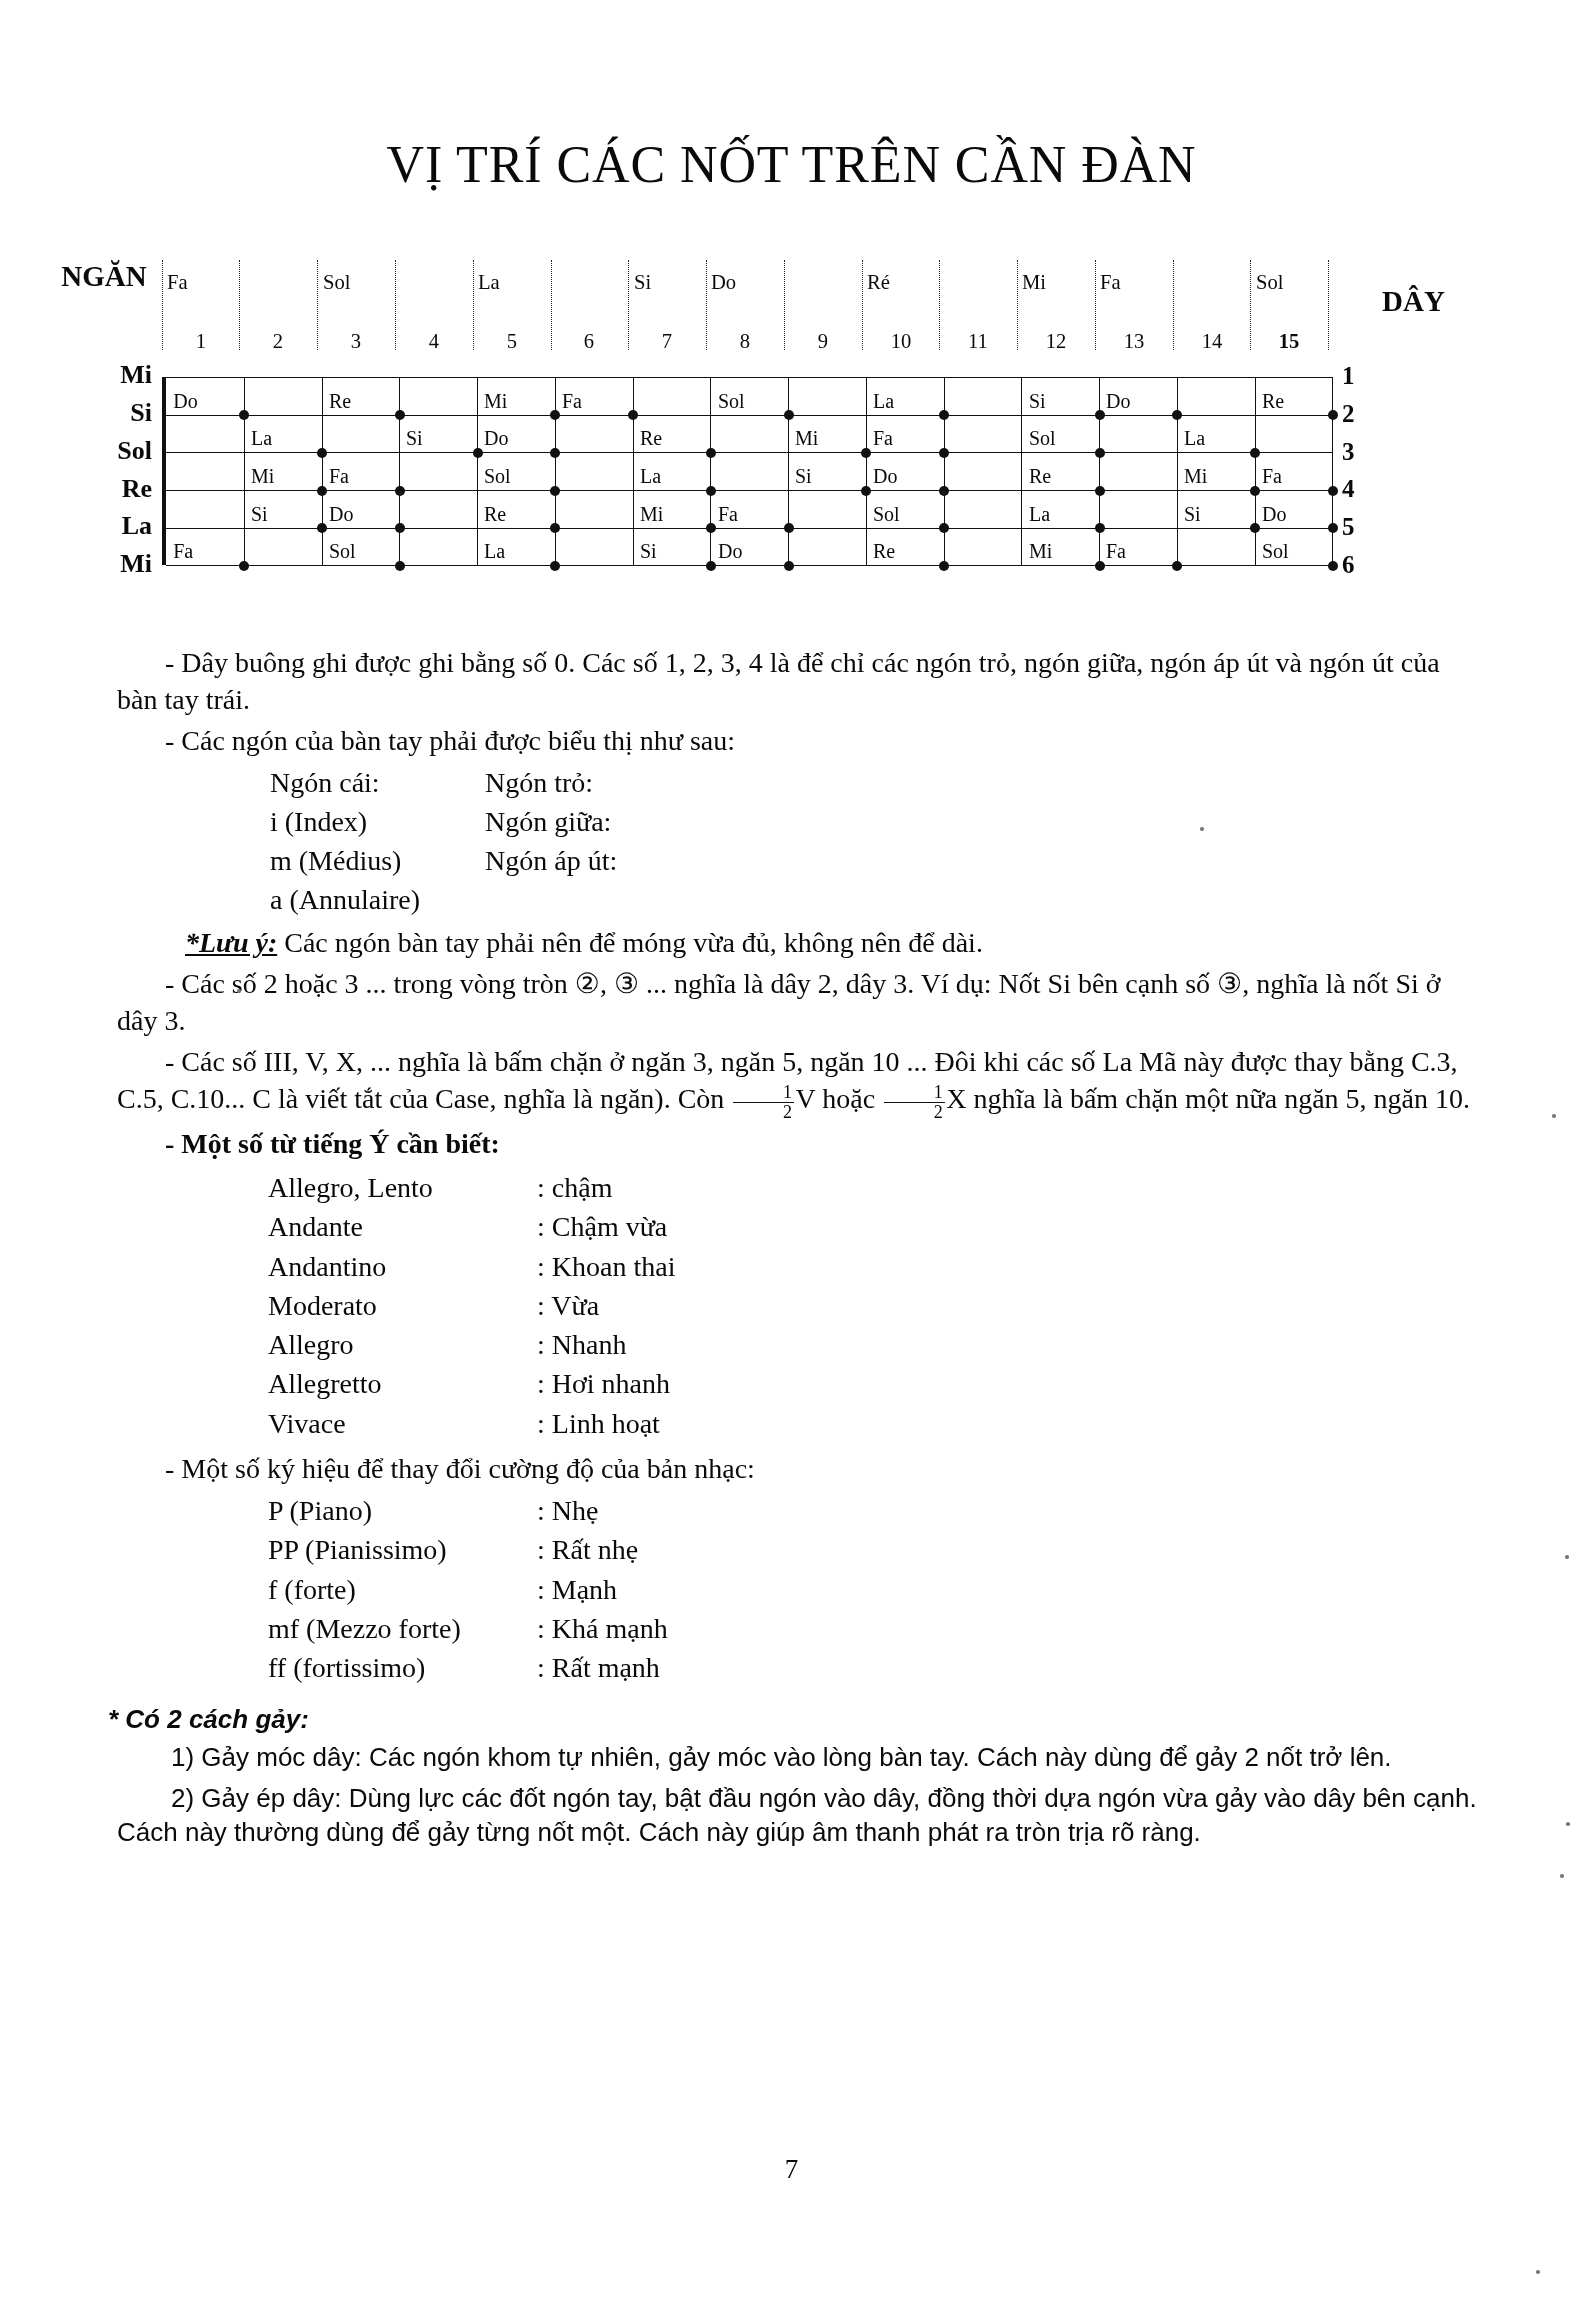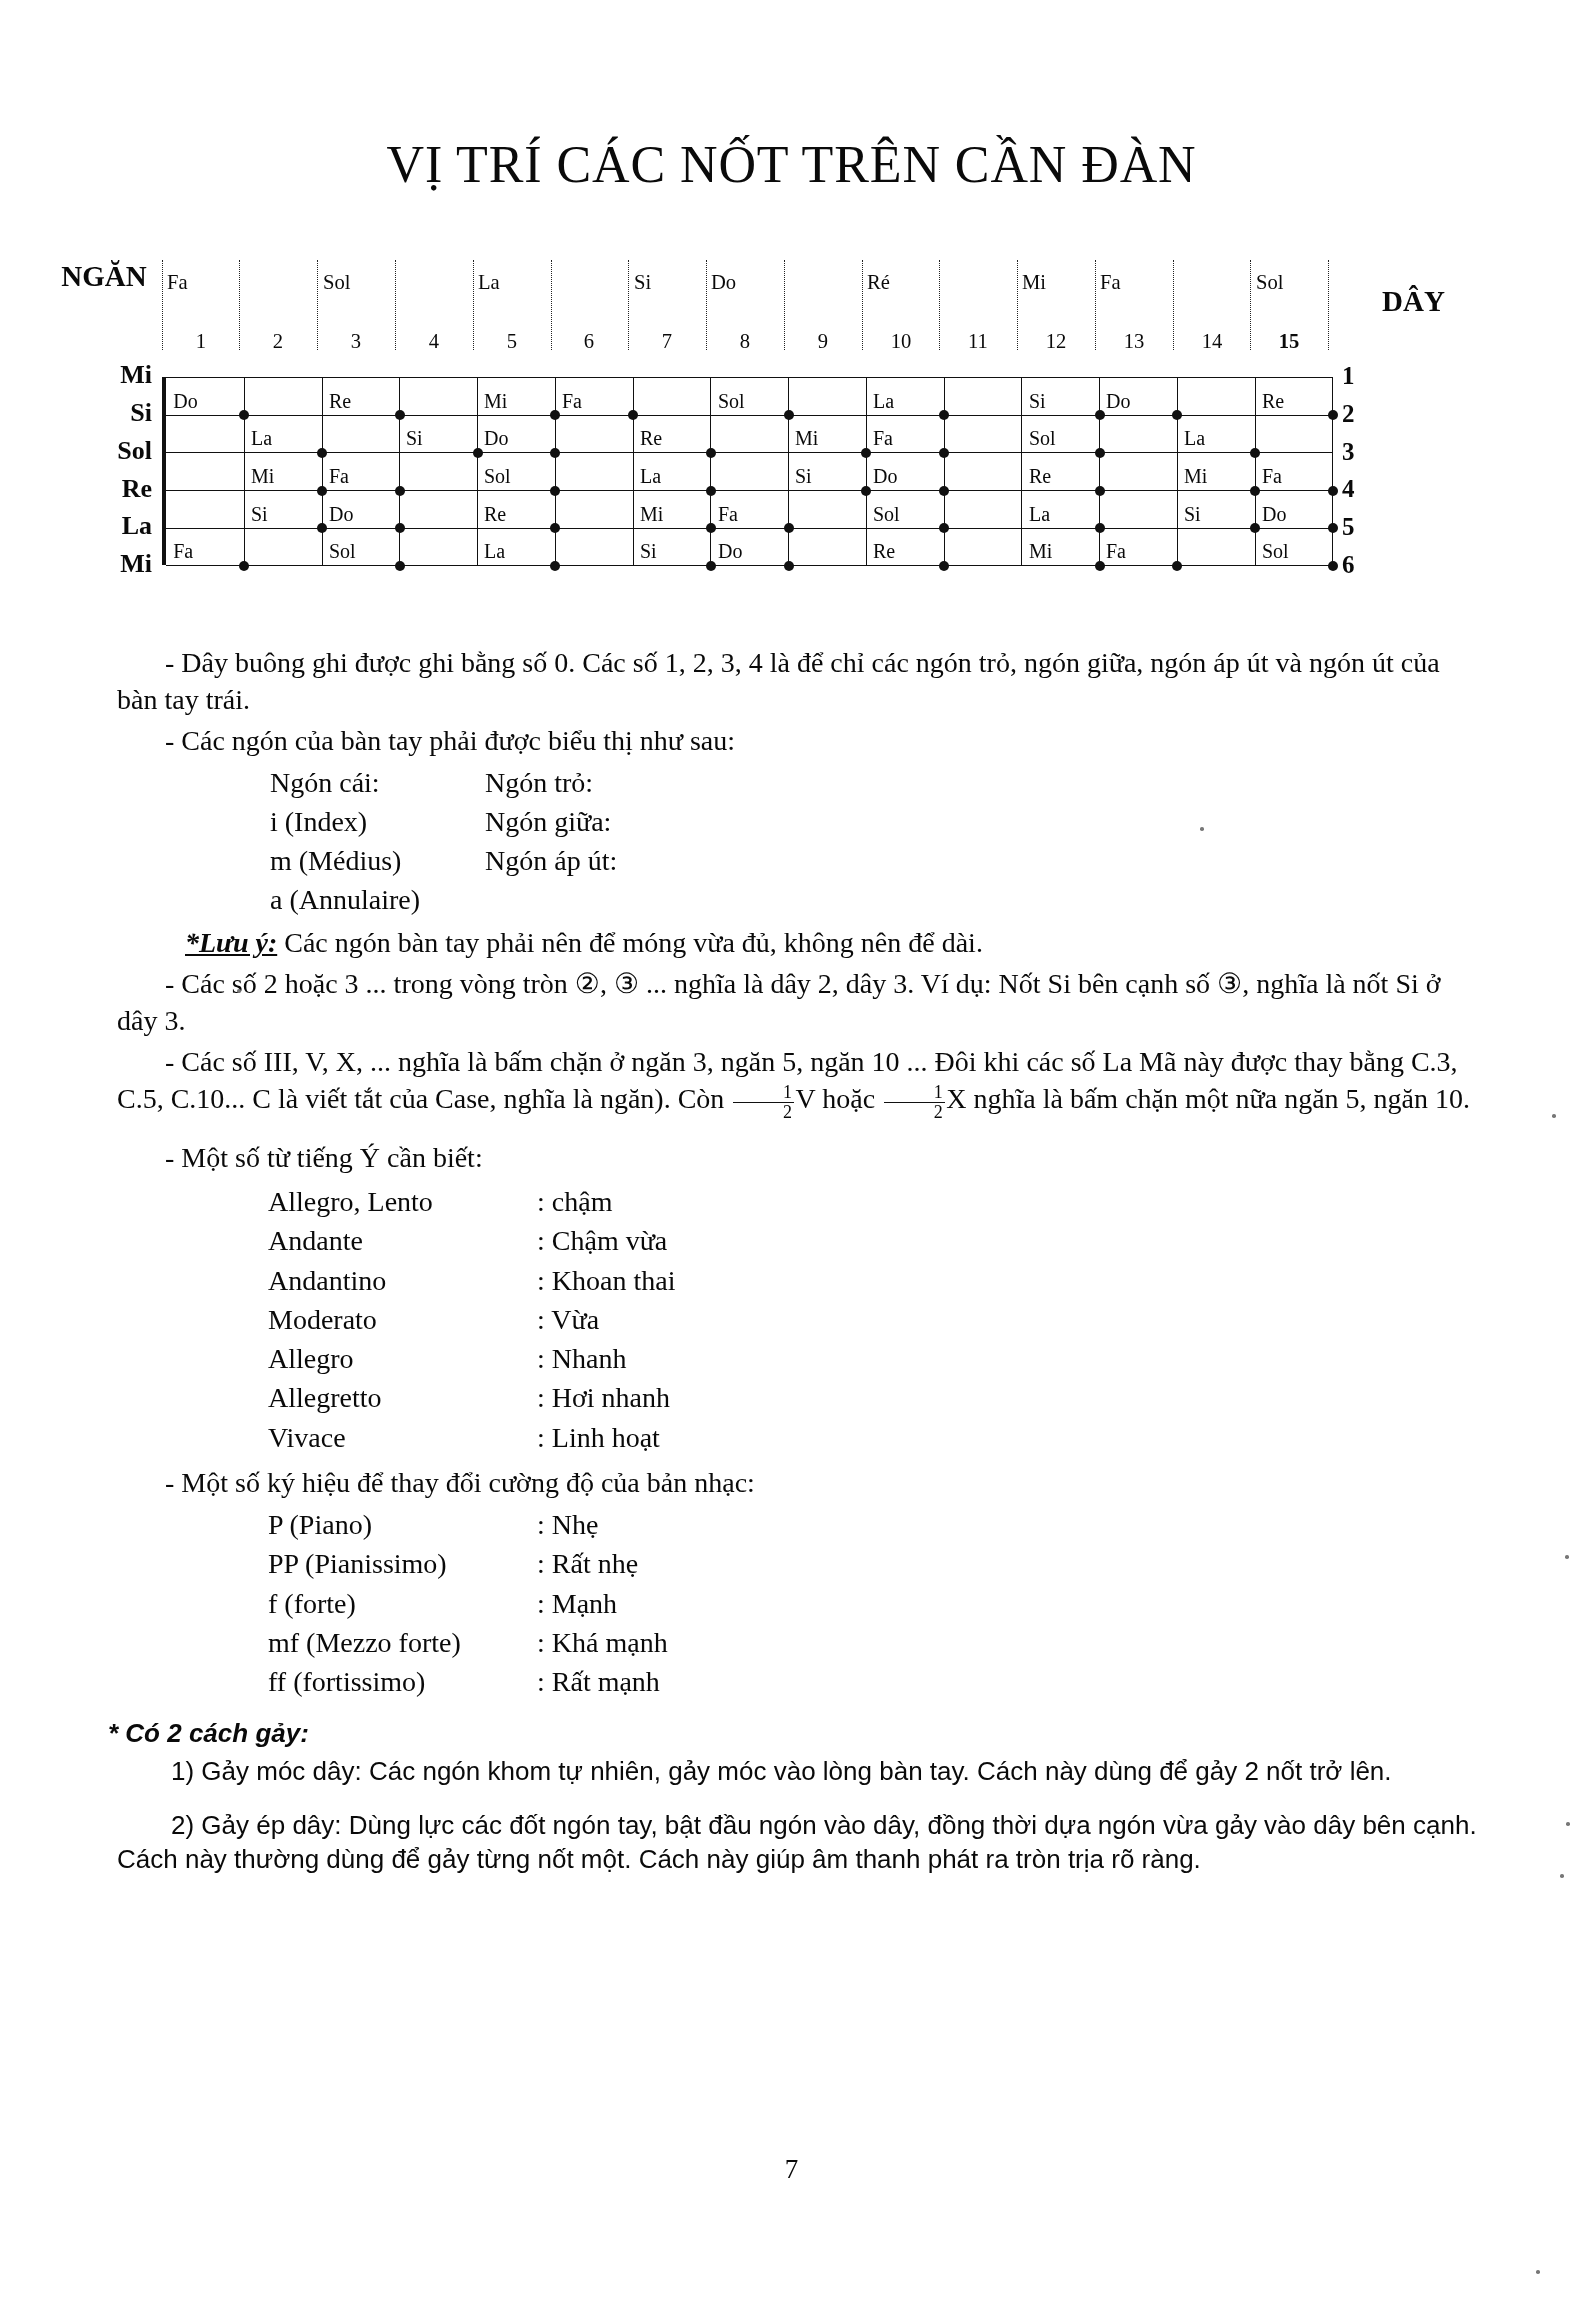--- a/index.html
+++ b/index.html
@@ -400,21 +400,21 @@
       <div>Ngón áp út:</div>
       <div>a (Annulaire)</div>
     </div>
 
     <p style="margin-top:5.4px; text-indent:68px;"><span class="bolditalic" style="text-decoration:underline">*Lưu ý:</span><span> Các ngón bàn tay phải nên để móng vừa đủ, không nên để dài.</span></p>
 
     <p class="ind" style="margin-top:3.6px;">- Các số 2 hoặc 3 ... trong vòng tròn ②, ③ ... nghĩa là dây 2, dây 3. Ví dụ: Nốt Si bên cạnh số ③, nghĩa là nốt Si ở dây 3.</p>
 
     <p class="ind" style="margin-top:3.6px;"><span>- Các số III, V, X, ... nghĩa là bấm chặn ở ngăn 3, ngăn 5, ngăn 10 ... Đôi khi các số La Mã này được thay bằng C.3, C.5, C.10... C là viết tắt của Case, nghĩa là ngăn). Còn </span><span class="frac"><span class="num">1</span><span class="den">2</span></span><span>V hoặc </span><span class="frac"><span class="num">1</span><span class="den">2</span></span><span>X  nghĩa là bấm chặn một nữa ngăn 5, ngăn 10.</span></p>
 
-    <p class="ind" style="margin-top:18px;">- Một số từ tiếng Ý cần biết:</p>
+    <p class="ind" style="margin-top:4px;font-weight:bold;">- Một số từ tiếng Ý cần biết:</p>
 
     <div class="two-col2" style="margin-top:5.4px;">
       <div>Allegro, Lento</div>
       <div>: chậm</div>
       <div>Andante</div>
       <div>: Chậm vừa</div>
       <div>Andantino</div>
       <div>: Khoan thai</div>
       <div>Moderato</div>
       <div>: Vừa</div>
@@ -437,21 +437,21 @@
       <div>: Mạnh</div>
       <div>mf (Mezzo forte)</div>
       <div>: Khá mạnh</div>
       <div>ff (fortissimo)</div>
       <div>: Rất mạnh</div>
     </div>
 
     <div class="lower" style="margin-top:14.4px;">
       <p class="boldtxt" style="font-style:italic; margin-left:-9px;">* Có 2 cách gảy:</p>
       <p style="text-indent:54px; margin-top:1.8px;">1) Gảy móc dây: Các ngón khom tự nhiên, gảy móc vào lòng bàn tay. Cách này dùng để gảy 2 nốt trở lên.</p>
-      <p style="text-indent:54px; margin-top:19px;">2) Gảy ép dây: Dùng lực các đốt ngón tay, bật đầu ngón vào dây, đồng thời dựa ngón vừa gảy vào dây bên cạnh. Cách này thường dùng để gảy từng nốt một. Cách này giúp âm thanh phát ra tròn trịa rõ ràng.</p>
+      <p style="text-indent:54px; margin-top:6px;">2) Gảy ép dây: Dùng lực các đốt ngón tay, bật đầu ngón vào dây, đồng thời dựa ngón vừa gảy vào dây bên cạnh. Cách này thường dùng để gảy từng nốt một. Cách này giúp âm thanh phát ra tròn trịa rõ ràng.</p>
     </div>
   </div>
 
   <div class="pageno">7</div>
 
   <div class="speck" style="left:1200px; top:827px;"></div>
   <div class="speck" style="left:1552px; top:1114px;"></div>
   <div class="speck" style="left:1565px; top:1555px;"></div>
   <div class="speck" style="left:1566px; top:1822px;"></div>
   <div class="speck" style="left:1560px; top:1874px;"></div>

